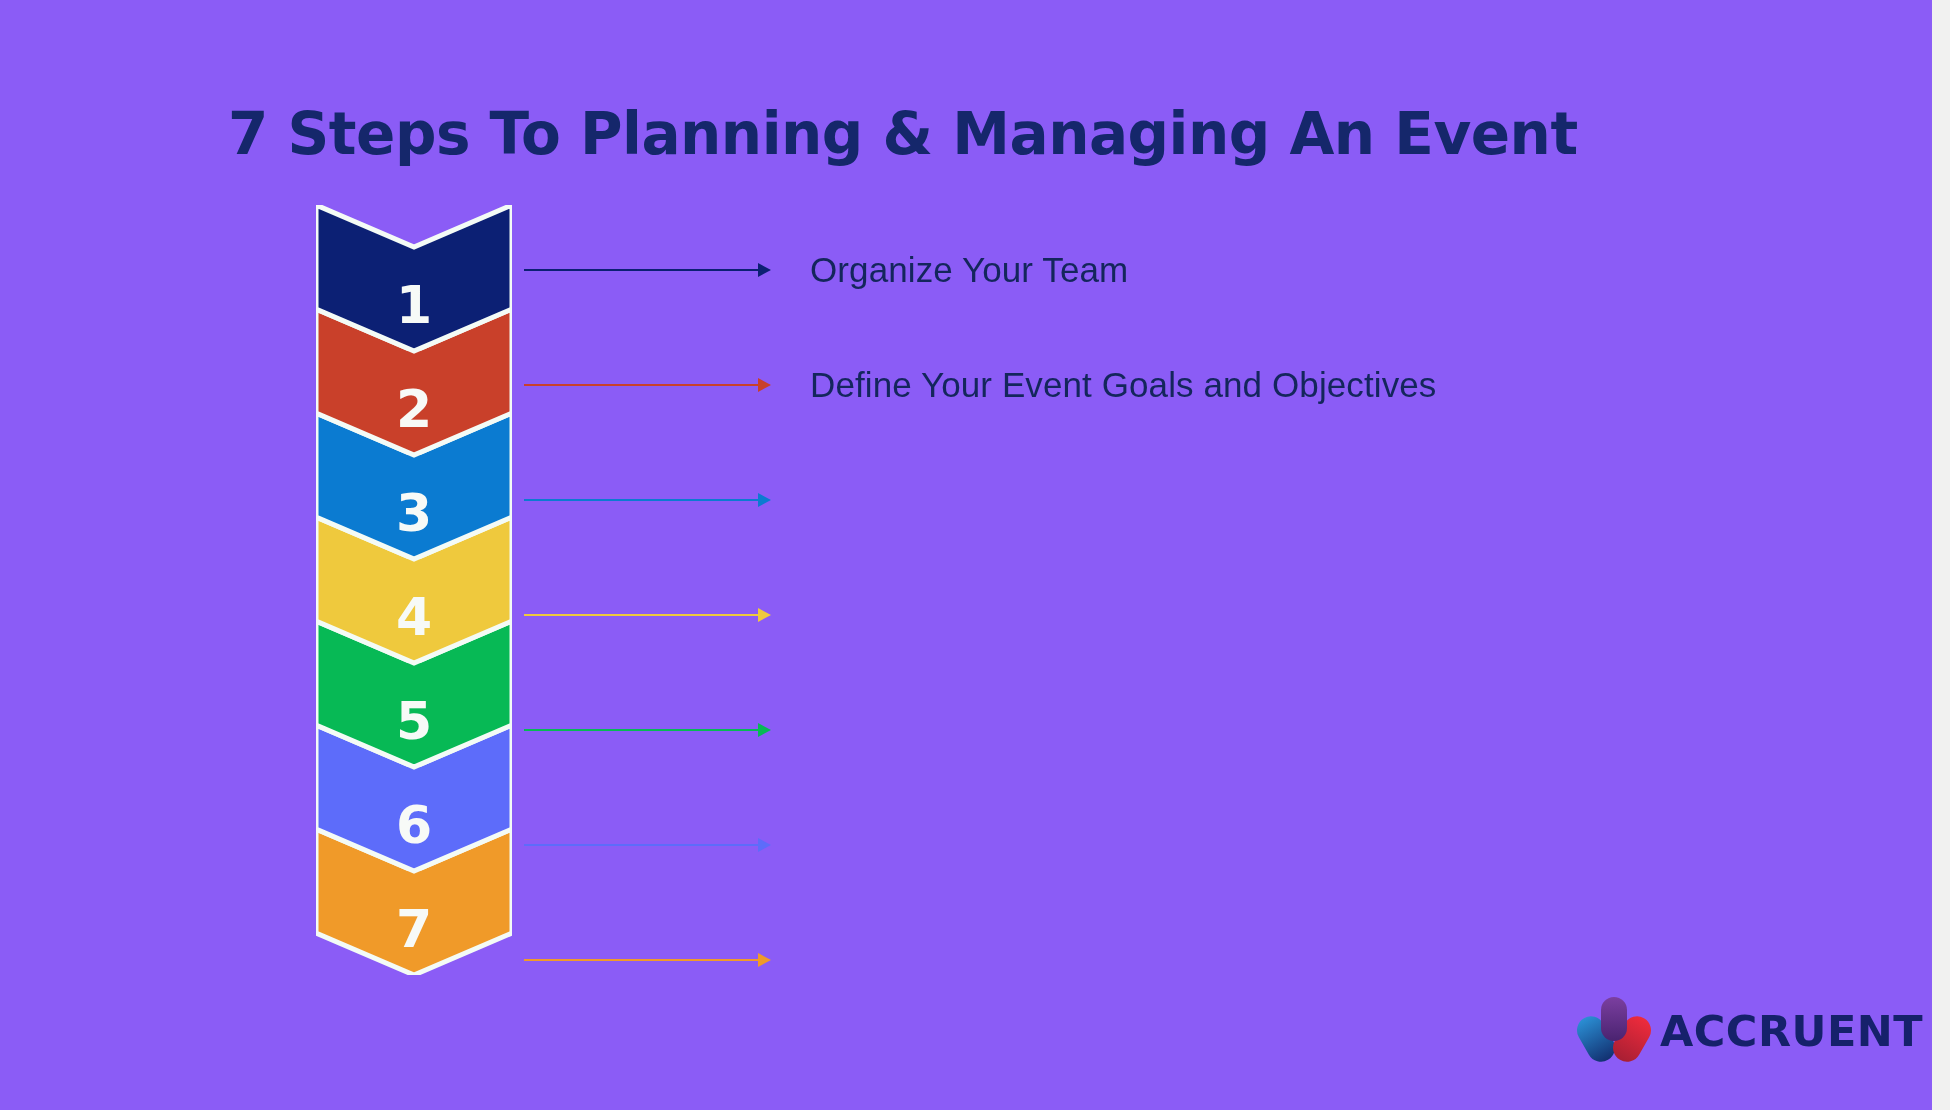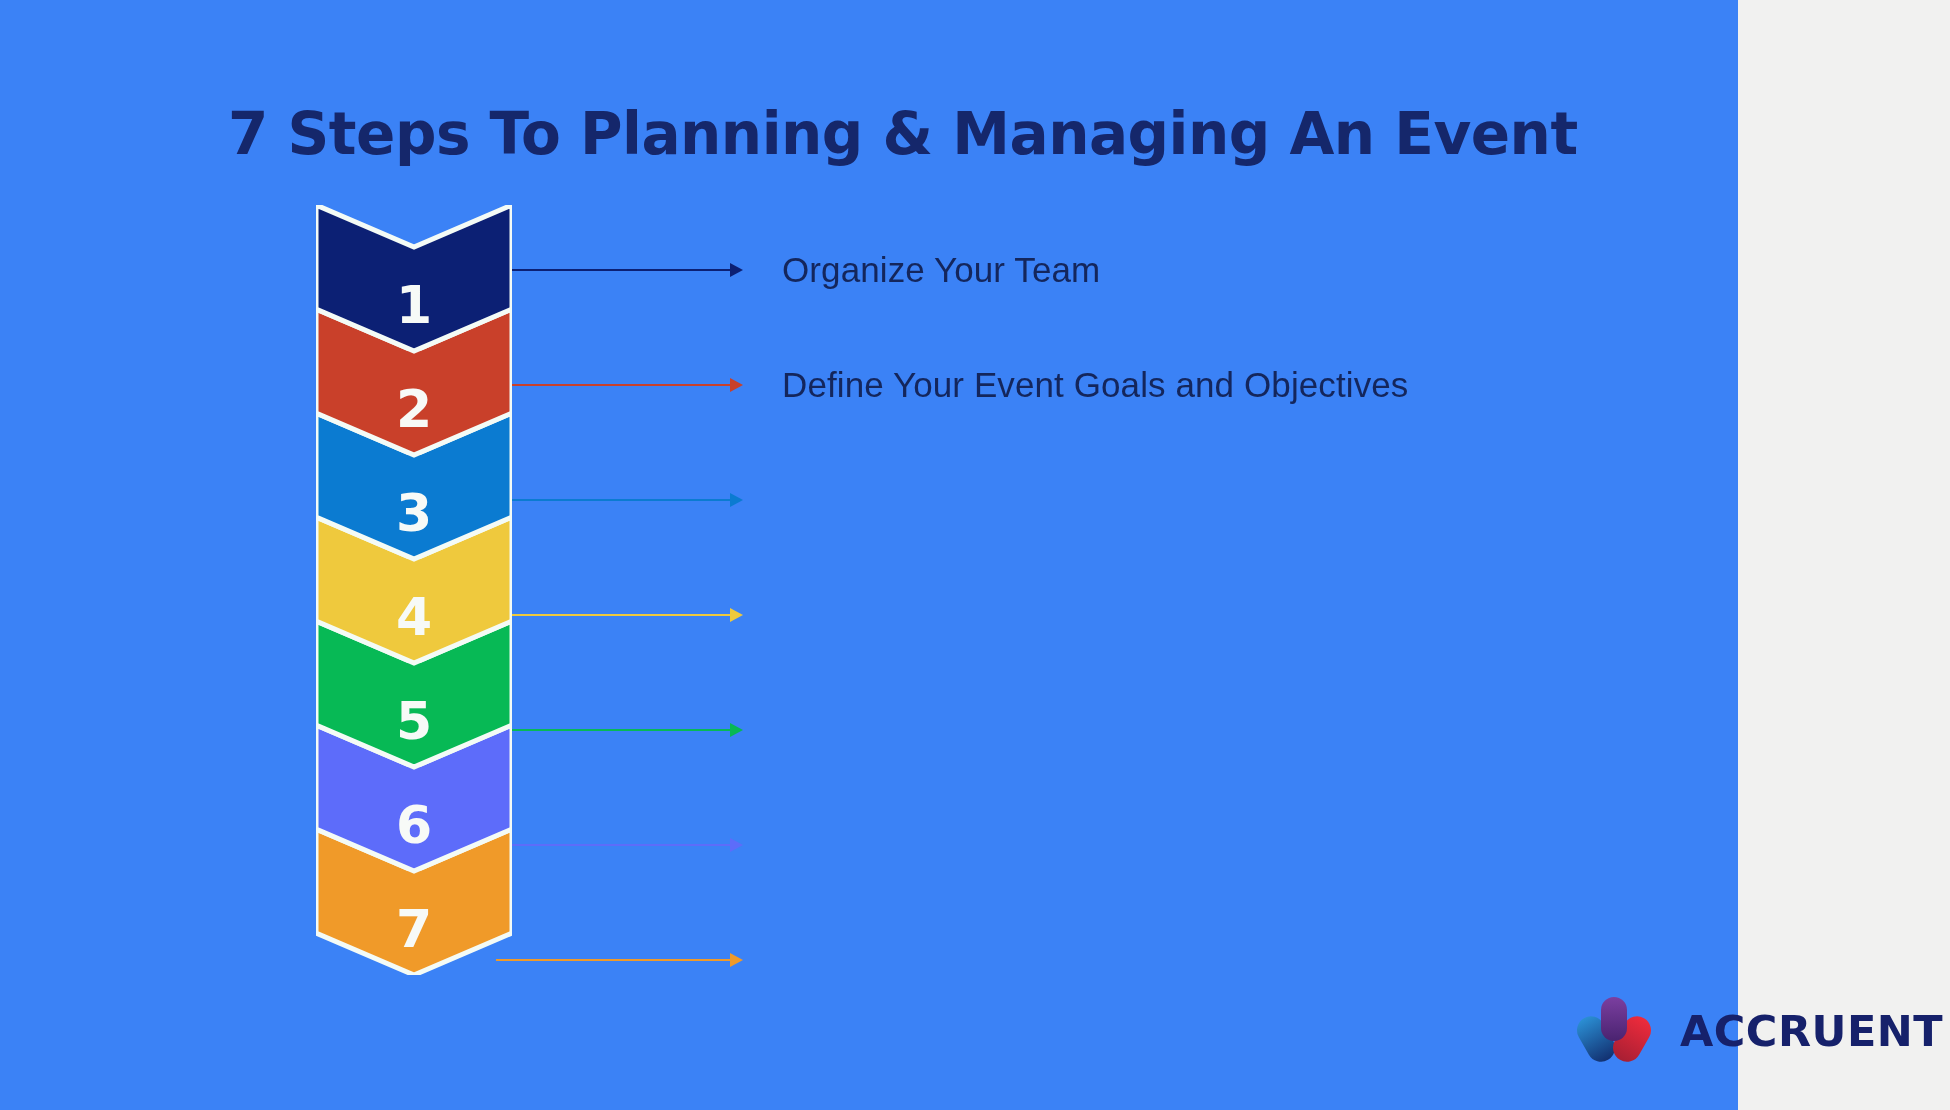--- a/index.html
+++ b/index.html
@@ -12,23 +12,23 @@
     height: 1110px;
     background: #F1F1F0;
     font-family: "Liberation Sans", sans-serif;
     overflow: hidden;
     position: relative;
   }
 
   #infographic {
     position: absolute;
     inset: 0;
-    width: 1738px;
+    width: 1932px;
     height: 1110px;
-    background: #3b82f6;
+    background: #8b5cf6;
   }
 
   
   #page-title {
     position: absolute;
     left: 228px;
     top: 62px;
     width: 1400px;
     font-family: "DejaVu Sans", sans-serif;
     font-size: 58px;
@@ -71,21 +71,21 @@
     color: #F7FAF7;
     top: 74px;
     line-height: 1;
     pointer-events: none;
     user-select: none;
   }
 
   
   .connector-row {
     position: absolute;
-    left: 496px;
+    left: 524px;
     height: 60px;
     width: 1300px;
   }
   .connector-line {
     position: absolute;
     left: 0;
     top: 29px;
     width: 240px;
     height: 2px;
   }
@@ -116,21 +116,21 @@
   }
 
   
   #brand-logo {
     position: absolute;
     left: 1574px;
     top: 990px;
     height: 82px;
     display: flex;
     align-items: center;
-    gap: 26px;
+    gap: 6px;
   }
   #brand-mark {
     width: 80px;
     height: 72px;
     display: block;
   }
   #brand-wordmark {
     font-family: "DejaVu Sans", sans-serif;
     font-size: 43px;
     font-weight: 700;

